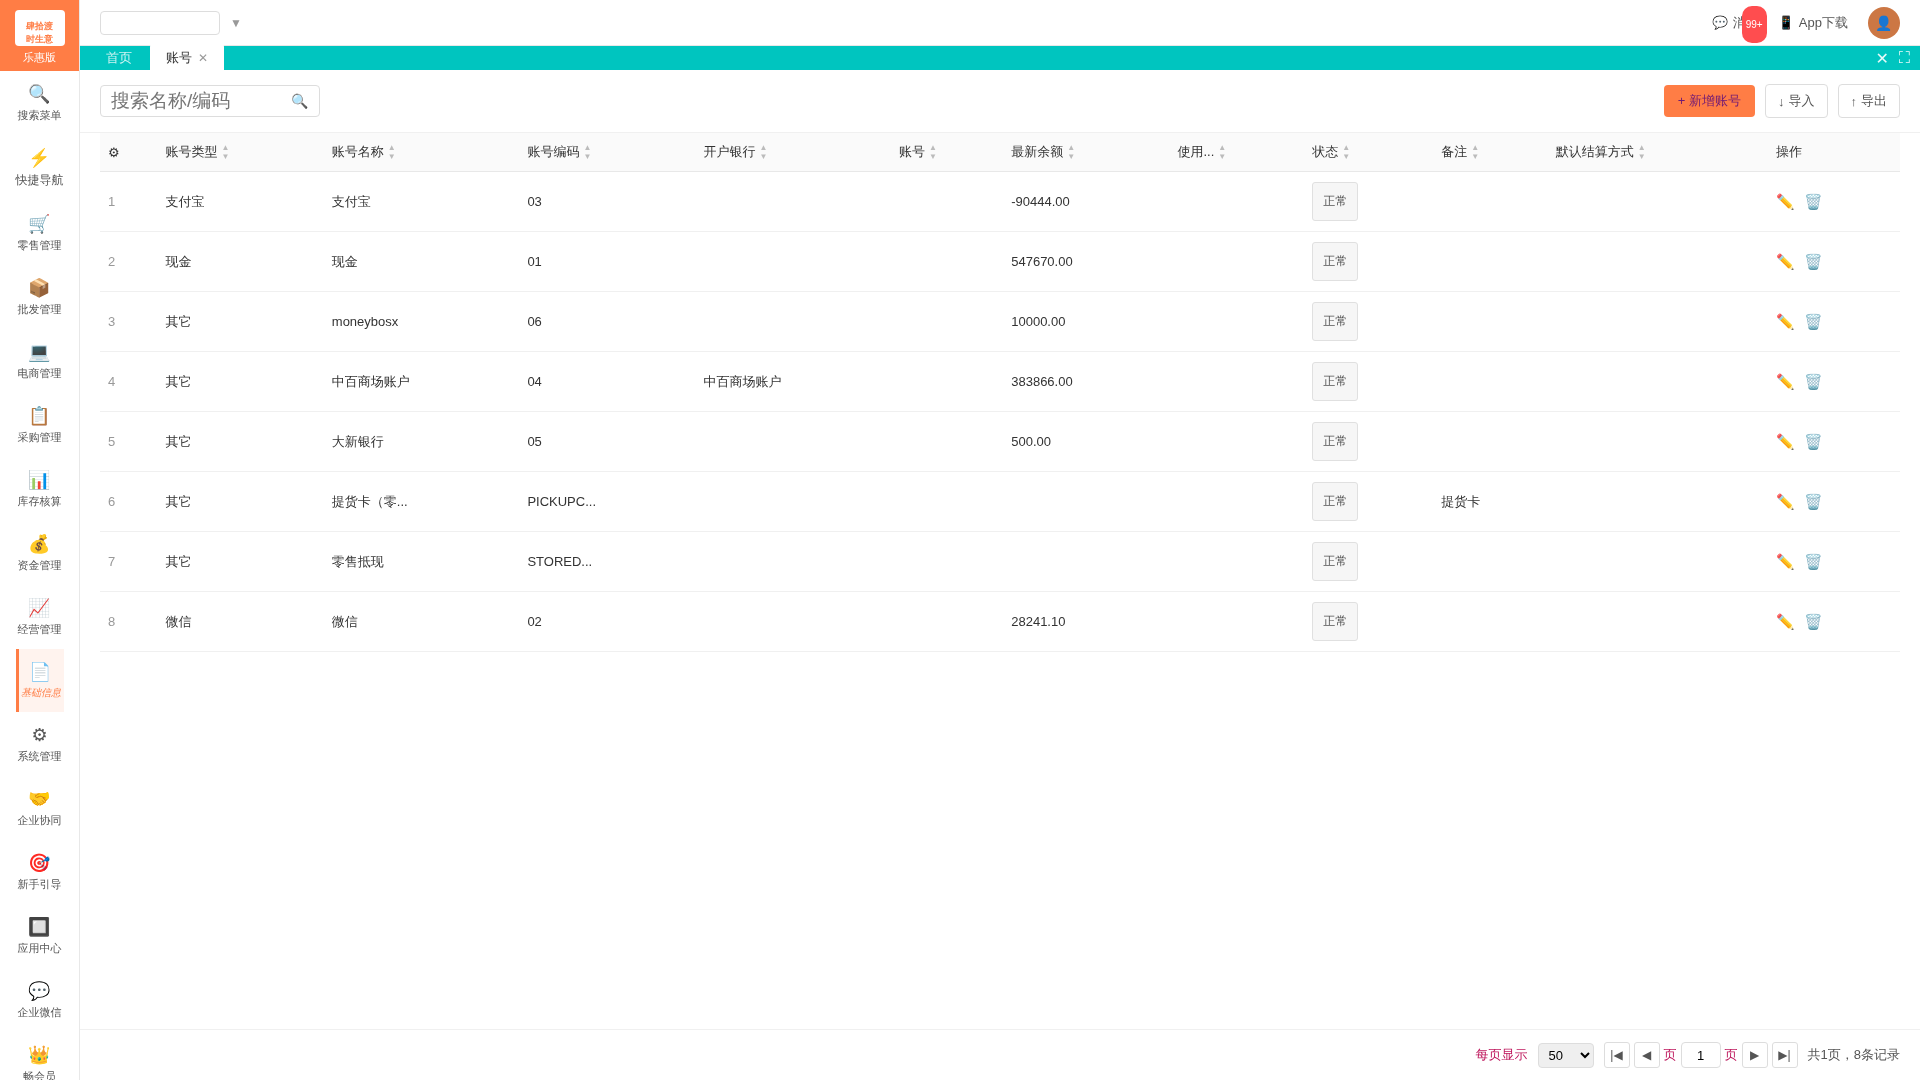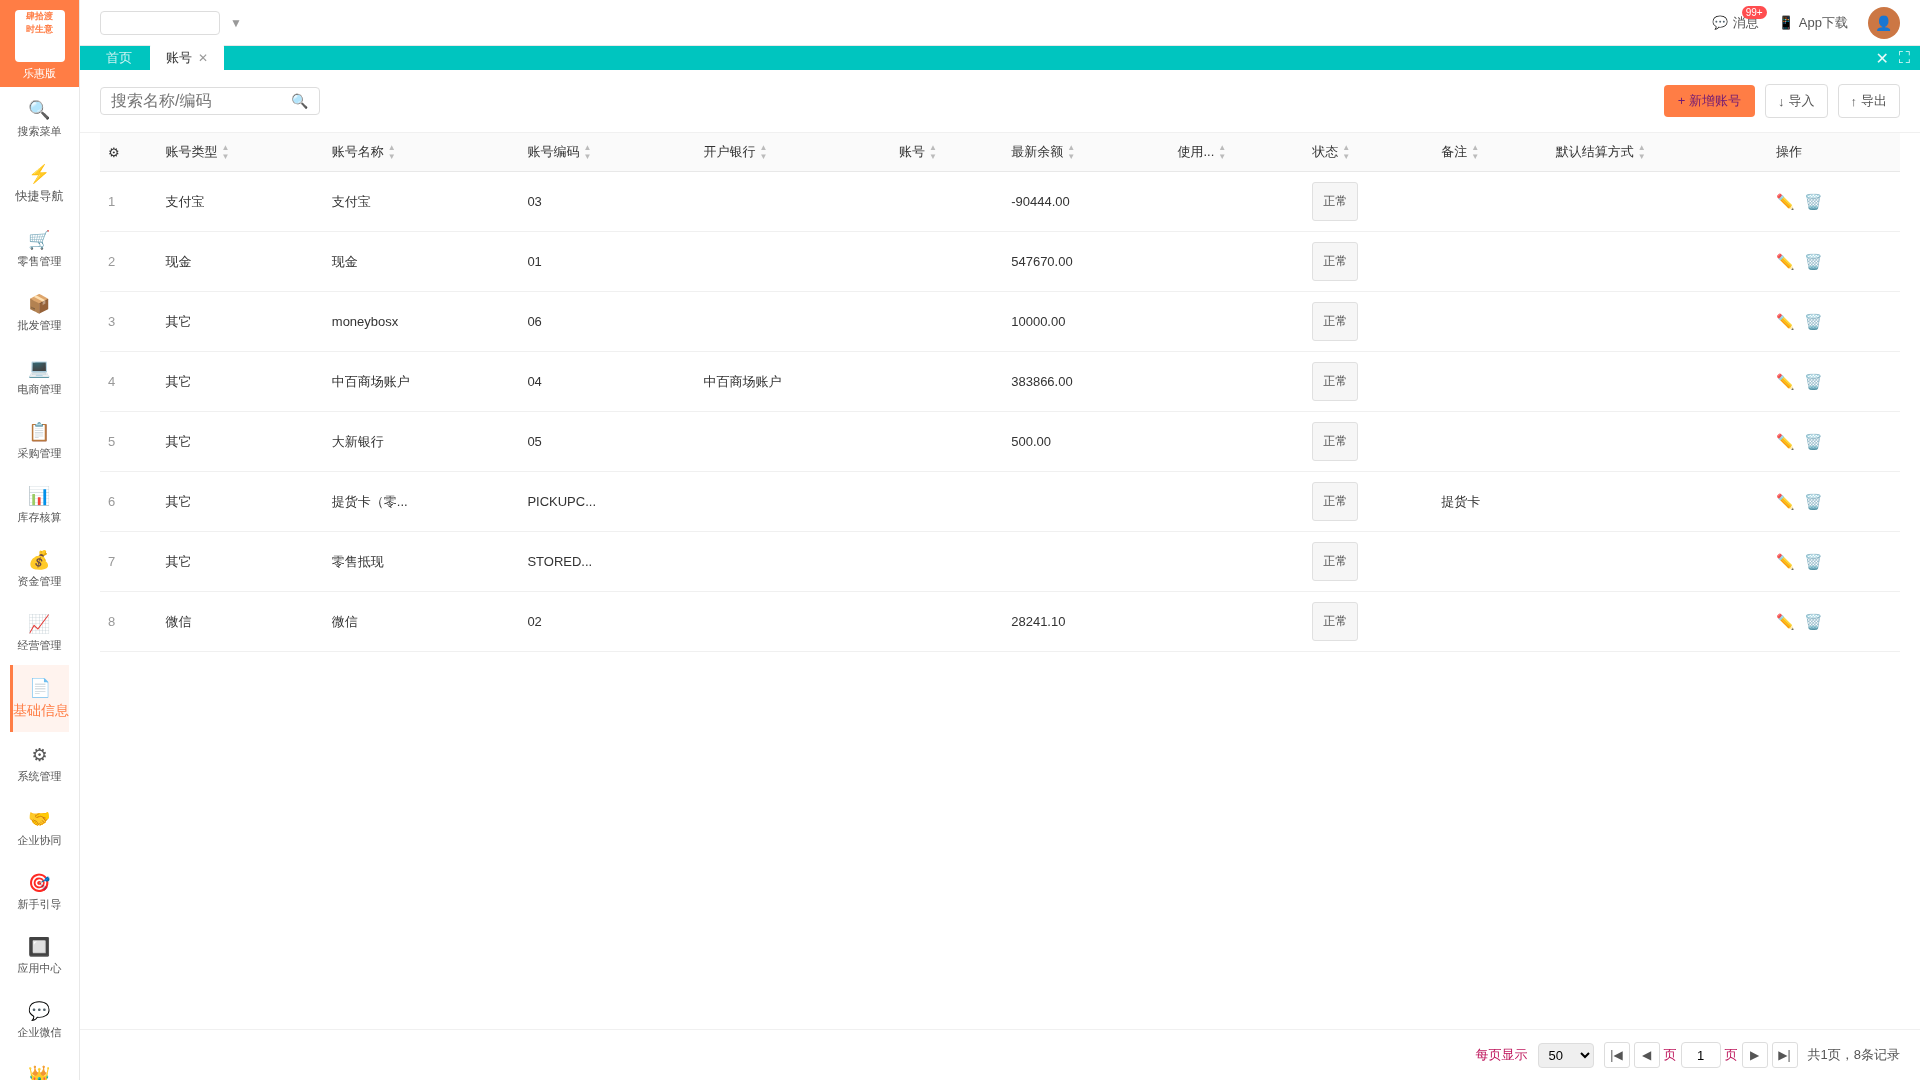--- a/index.html
+++ b/index.html
@@ -1,55 +1,55 @@
 <!DOCTYPE html>
 <html><head>
   <meta charset="utf-8">
   <style>
     * { margin: 0; padding: 0; box-sizing: border-box; }
     body { font-family: 'Microsoft YaHei', sans-serif; font-size: 13px; background: #f5f5f5; display: flex; height: 1080px; width: 1920px; overflow: hidden; }
 
     
     .sidebar { width: 80px; background: #fff; display: flex; flex-direction: column; align-items: center; border-right: 1px solid #e8e8e8; height: 100%; flex-shrink: 0; }
     .sidebar-logo { width: 100%; background: #ff7d45; display: flex; flex-direction: column; align-items: center; padding: 10px 0 6px; }
-    .logo-img { width: 50px; height: 52px; background: #fff; border-radius: 4px; display: flex; align-items: flex-start; justify-content: center; font-size: 10px; color: #ff7d45; font-weight: bold; }
+    .logo-img { width: 50px; height: 36px; background: #fff; border-radius: 4px; display: flex; align-items: flex-end; justify-content: center; font-size: 10px; color: #ff7d45; font-weight: bold; }
     .logo-text { color: #fff; font-size: 11px; margin-top: 4px; }
     .sidebar-item { width: 100%; display: flex; flex-direction: column; align-items: center; padding: 12px 0; cursor: pointer; color: #555; font-size: 12px; border-bottom: none; }
     .sidebar-item.active { background: #fff3ee; color: #ff7d45; border-left: 3px solid #ff7d45; }
     .sidebar-icon { font-size: 18px; margin-bottom: 3px; }
 
     
     .main { flex: 1; display: flex; flex-direction: column; overflow: hidden; }
 
     
     .top-header { height: 46px; background: #fff; display: flex; align-items: center; justify-content: space-between; padding: 0 20px; border-bottom: 1px solid #e8e8e8; flex-shrink: 0; }
     .top-header-left { display: flex; align-items: center; gap: 10px; }
     .search-box-top { border: 1px solid #ddd; border-radius: 4px; padding: 4px 8px; font-size: 12px; width: 120px; color: #999; }
     .dropdown-arrow { color: #999; font-size: 12px; cursor: pointer; }
     .top-header-right { display: flex; align-items: center; gap: 20px; }
     .msg-icon { position: relative; cursor: pointer; display: flex; align-items: center; gap: 4px; color: #555; font-size: 13px; }
-    .badge { background: #ff4d4f; color: #fff; border-radius: 10px; font-size: 10px; padding: 1px 4px; position: absolute; top: -8px; right: -8px; }
+    .badge { background: #ff4d4f; color: #fff; border-radius: 10px; font-size: 10px; padding: 13px 4px; position: absolute; top: -8px; right: -8px; }
     .app-download { display: flex; align-items: center; gap: 4px; color: #555; font-size: 13px; cursor: pointer; }
     .avatar { width: 32px; height: 32px; border-radius: 50%; background: #cc7744; overflow: hidden; display: flex; align-items: center; justify-content: center; color: #fff; font-size: 14px; }
 
     
     .tab-bar { height: 24px; background: #00c5bf; display: flex; align-items: center; padding: 0 10px; gap: 2px; flex-shrink: 0; }
     .tab { display: flex; align-items: center; gap: 6px; padding: 6px 16px; border-radius: 4px 4px 0 0; cursor: pointer; font-size: 13px; color: rgba(255,255,255,0.8); }
     .tab.active { background: #fff; color: #333; }
     .tab-close { color: #999; font-size: 12px; cursor: pointer; }
     .tab-bar-actions { margin-left: auto; display: flex; gap: 10px; }
     .tab-bar-action { color: rgba(255,255,255,0.9); font-size: 16px; cursor: pointer; }
 
     
     .content { flex: 1; background: #fff; overflow: auto; display: flex; flex-direction: column; }
 
     
     .toolbar { display: flex; align-items: center; justify-content: space-between; padding: 14px 20px; border-bottom: 1px solid #f0f0f0; flex-shrink: 0; }
     .search-input-wrap { display: flex; align-items: center; border: 1px solid #ddd; border-radius: 4px; padding: 4px 10px; gap: 6px; width: 220px; }
-    .search-input-wrap input { border: none; outline: none; font-size: 16px; color: #ef4444; width: 100%; }
+    .search-input-wrap input { border: none; outline: none; font-size: 19px; color: #ef4444; width: 100%; }
     .search-icon { color: #aaa; font-size: 14px; }
     .toolbar-right { display: flex; align-items: center; gap: 10px; }
     .btn-add { background: #ff7d45; color: #701a75; border: none; border-radius: 4px; padding: 7px 14px; font-size: 13px; cursor: pointer; display: flex; align-items: center; gap: 4px; }
     .btn-import, .btn-export { background: #fff; color: #555; border: 1px solid #ddd; border-radius: 4px; padding: 7px 12px; font-size: 13px; cursor: pointer; display: flex; align-items: center; gap: 4px; }
 
     
     .table-wrap { flex: 1; overflow: auto; padding: 0 20px; }
     table { width: 100%; border-collapse: collapse; }
     thead th { background: #fafafa; border-bottom: 1px solid #e8e8e8; padding: 10px 8px; text-align: left; font-weight: 500; color: #333; font-size: 13px; white-space: nowrap; position: sticky; top: 0; z-index: 1; }
     thead th .sort-icons { display: inline-flex; flex-direction: column; gap: 1px; margin-left: 4px; vertical-align: middle; }
@@ -113,21 +113,21 @@
       <div class="sidebar-item">
         <span class="sidebar-icon">💰</span>
         <span style="font-size:11px;">资金管理</span>
       </div>
       <div class="sidebar-item">
         <span class="sidebar-icon">📈</span>
         <span style="font-size:11px;">经营管理</span>
       </div>
       <div class="sidebar-item active">
         <span class="sidebar-icon">📄</span>
-        <span style="font-size:14px;">基础信息</span>
+        <span style="font-size:10px;font-style:italic;">基础信息</span>
       </div>
       <div class="sidebar-item">
         <span class="sidebar-icon">⚙</span>
         <span style="font-size:11px;">系统管理</span>
       </div>
       <div class="sidebar-item">
         <span class="sidebar-icon">🤝</span>
         <span style="font-size:11px;">企业协同</span>
       </div>
       <div class="sidebar-item">

